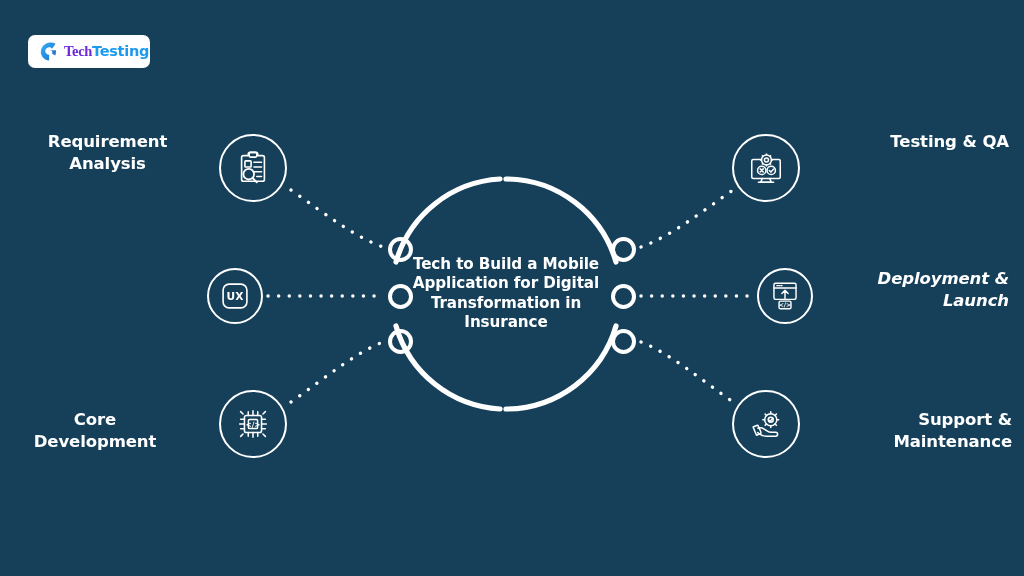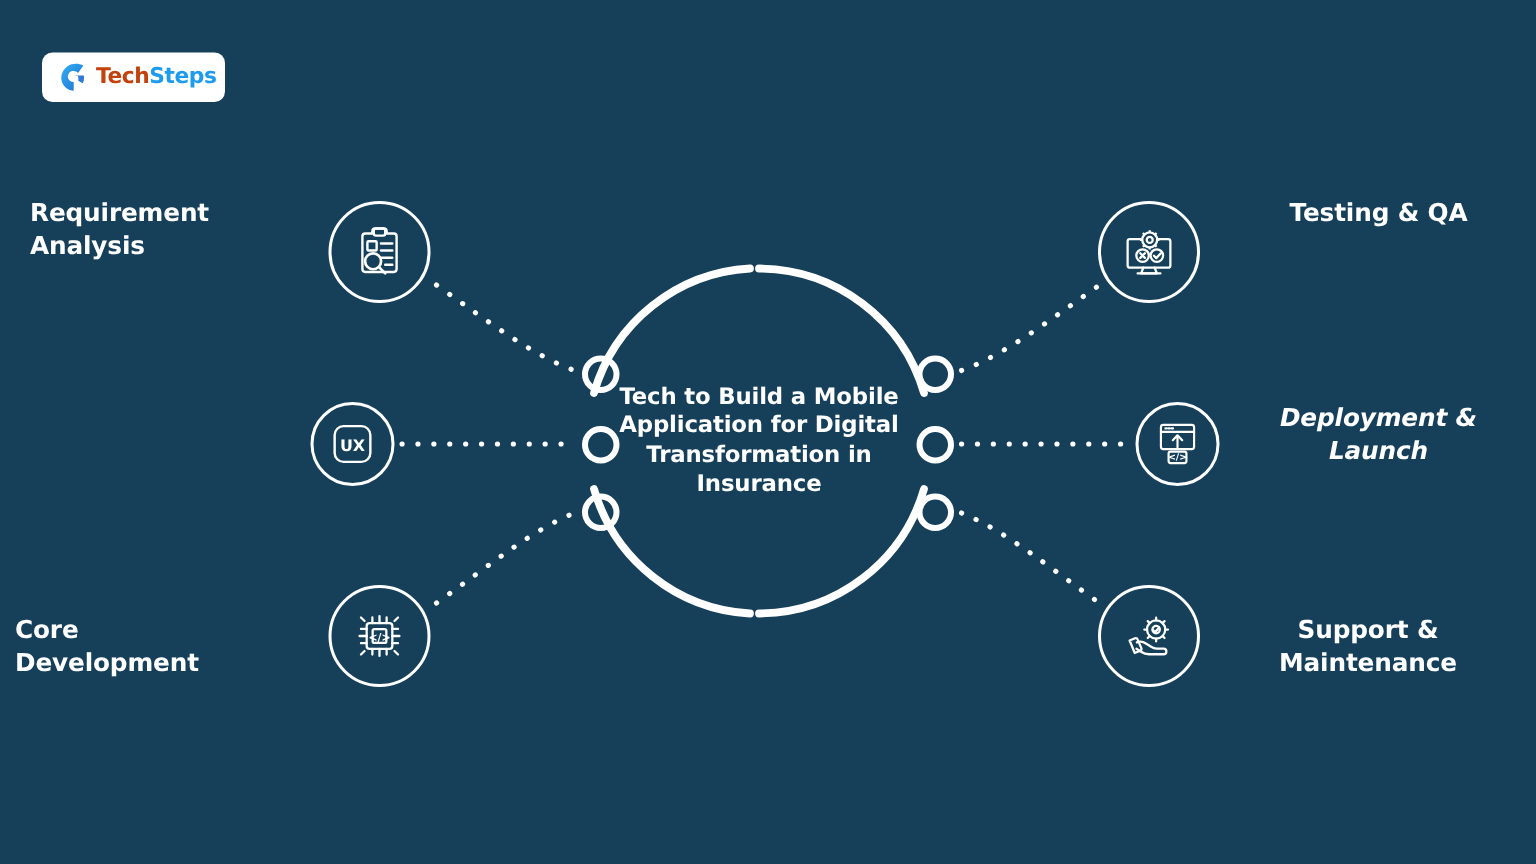--- a/index.html
+++ b/index.html
@@ -42,21 +42,21 @@
     flex: 0 0 auto;
     display: block;
   }
   #logo-text {
     font-size: 14.5px;
     font-weight: 700;
     letter-spacing: -0.3px;
     white-space: nowrap;
     line-height: 1;
   }
-  .logo-part-dark { color: #c2410c; }
+  .logo-part-dark { color: #6d28d9; font-family: Liberation Serif, serif; }
   .logo-part-blue { color: #1d9bef; }
 
   
   #hub {
     position: absolute;
     left: 388px;
     top: 176px;
     width: 236px;
     height: 236px;
   }
@@ -113,22 +113,22 @@
   
   .step-label {
     position: absolute;
     color: #ffffff;
     font-size: 16.5px;
     font-weight: 700;
     line-height: 1.34;
     letter-spacing: -0.1px;
     white-space: pre-line;
   }
-  .step-label.left  { text-align: left; }
-  .step-label.right { text-align: center; }
+  .step-label.left  { text-align: center; }
+  .step-label.right { text-align: right; }
 
   
   #connectors {
     position: absolute;
     inset: 0;
     width: 1024px;
     height: 576px;
     pointer-events: none;
   }
   .conn {
@@ -148,21 +148,21 @@
     <svg id="logo-mark" viewBox="0 0 24 24">
       <defs>
         <linearGradient id="gGrad" x1="0" y1="0" x2="1" y2="1">
           <stop offset="0" stop-color="#33b0f5"></stop>
           <stop offset="1" stop-color="#1d6fd0"></stop>
         </linearGradient>
       </defs>
       <path d="M21.2 3.0 C17.4 1.2 12.6 1.3 9.2 3.6 C5.2 6.3 3.4 11.4 5.0 15.8 C6.3 19.5 9.9 22.2 13.8 22.3 C13.9 20.1 13.9 17.9 13.9 15.7 C11.9 15.8 9.9 14.4 9.5 12.4 C9.0 10.1 10.6 7.7 12.9 7.3 C14.5 7.0 16.2 7.6 17.2 8.8 C18.6 6.9 19.9 5.0 21.2 3.0 Z" fill="url(#gGrad)"></path>
       <path d="M14.2 10.6 L21.6 10.6 C21.9 12.6 21.7 14.7 20.8 16.5 L17.3 14.6 C17.6 13.4 17.5 12.1 17.0 11.0 Z" fill="#1d6fd0" opacity="0.92"></path>
     </svg>
-    <div id="logo-text"><span class="logo-part-dark">Tech</span><span class="logo-part-blue">Steps</span></div>
+    <div id="logo-text"><span class="logo-part-dark">Tech</span><span class="logo-part-blue">Testing</span></div>
   </div>
 
   <svg id="connectors" viewBox="0 0 1024 576">
 
     <path class="conn" d="M291 190 C 325 214, 355 237, 383 247"></path>
 
     <path class="conn" d="M268 296 L 383 296"></path>
 
     <path class="conn" d="M291 402 C 325 378, 355 353, 383 342"></path>
 

